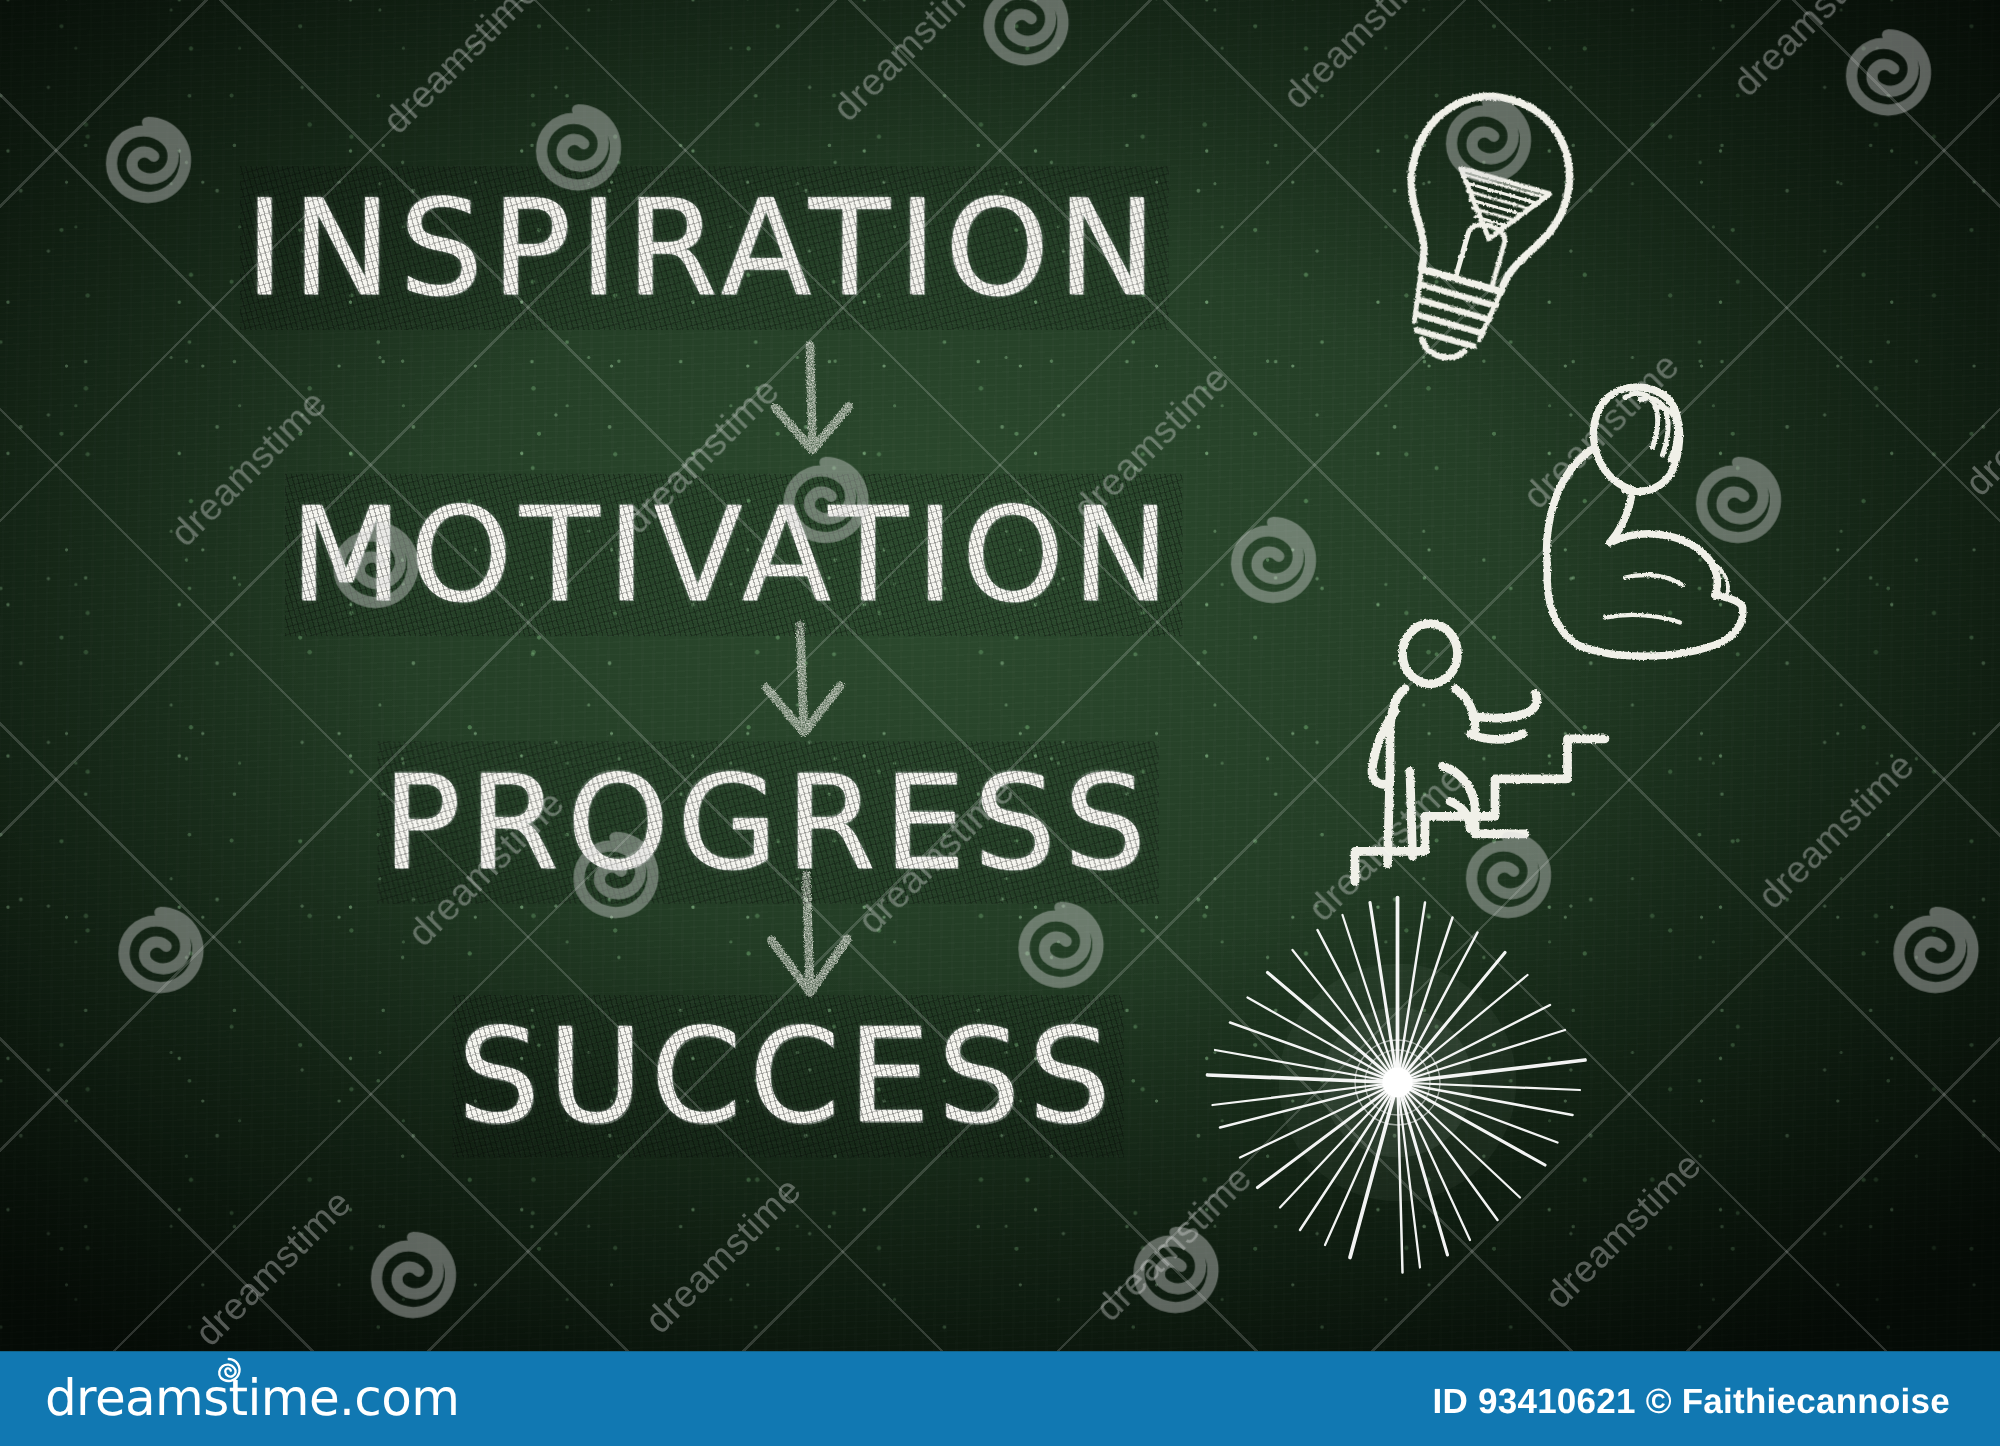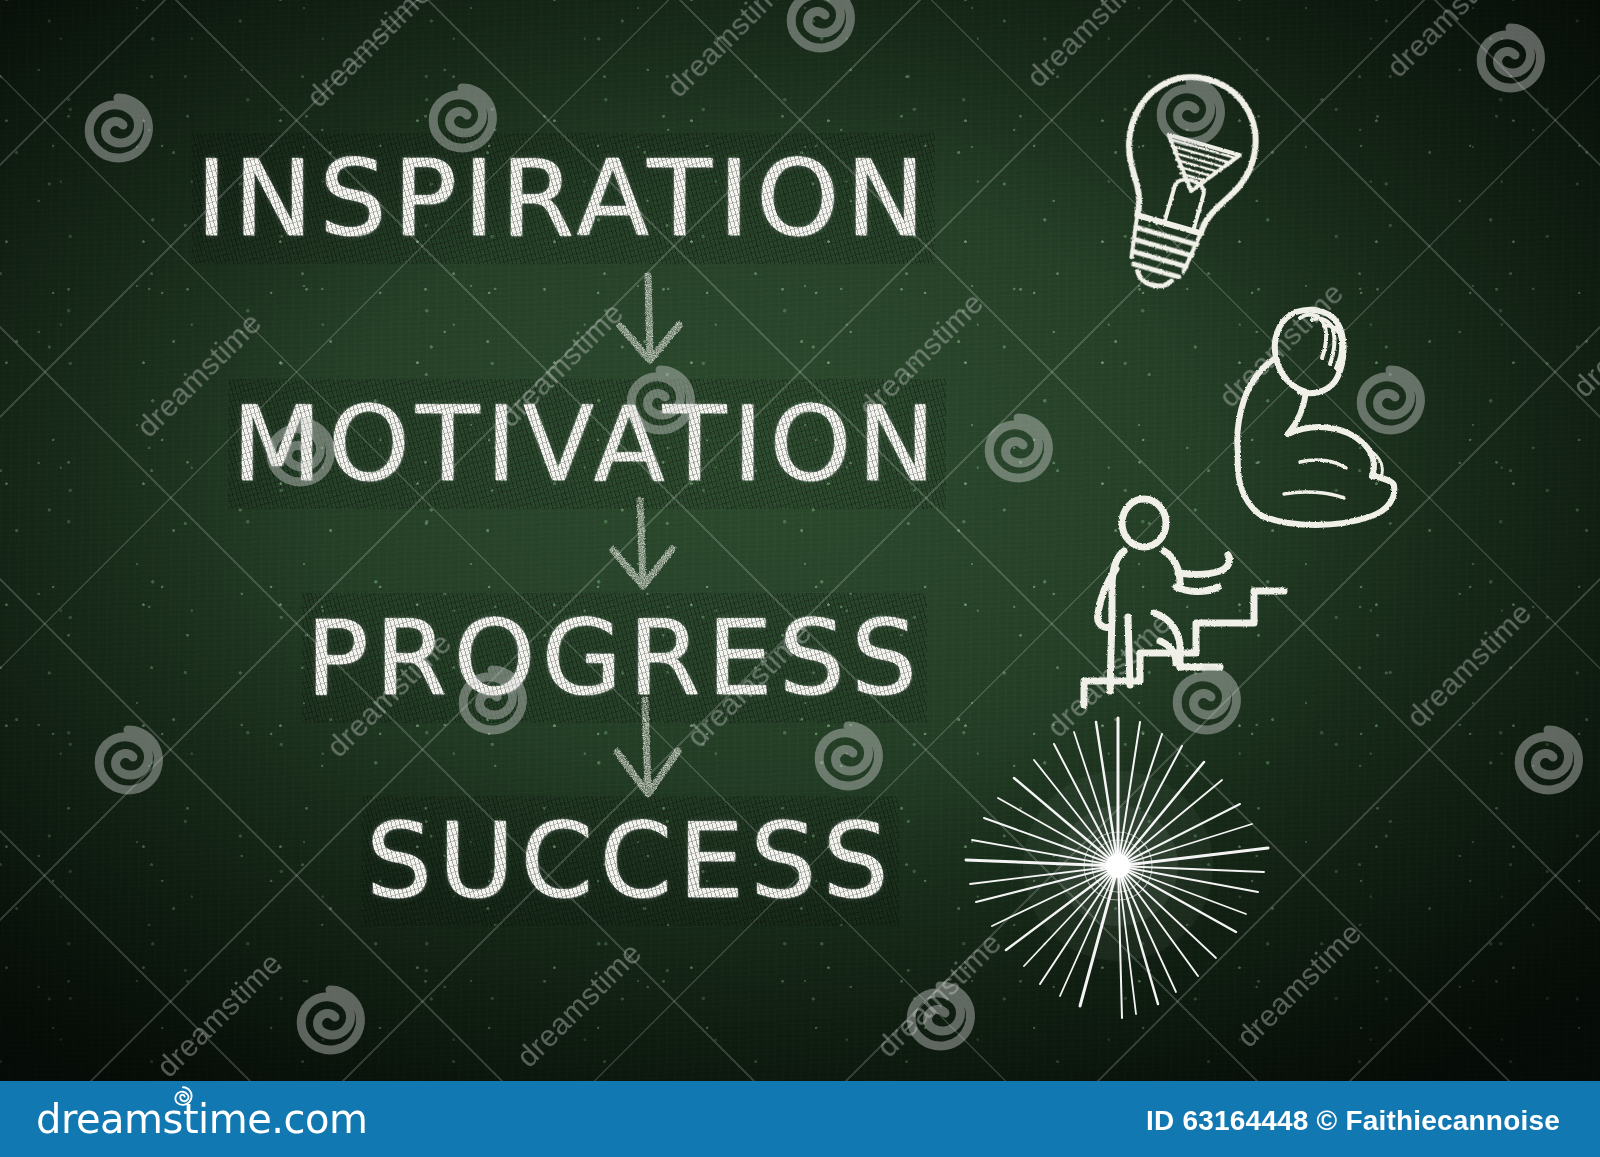--- a/index.html
+++ b/index.html
@@ -409,16 +409,16 @@
 
   <div class="footer">
     <div class="ds-logo">
       <svg width="0" height="0" style="position:absolute;"></svg>
       <span class="ds-logo-text">dreamstime.com</span>
       <svg width="22" height="22" viewBox="0 0 40 40" style="position:absolute; left:136px; top:-14px;">
         <path d="M20,4 A16,16 0 1,1 8.5,31.5 A11.5,11.5 0 1,1 28,17 A7.5,7.5 0 1,1 15,22.5 A4,4 0 1,1 23,21" fill="none" stroke="#ffffff" stroke-width="3.4" stroke-linecap="round"></path>
       </svg>
     </div>
 
-    <div class="ds-credit">ID 63164448 © Faithiecannoise</div>
+    <div class="ds-credit">ID 93410621 © Faithiecannoise</div>
   </div>
 
 </div>
 
 </body></html>

